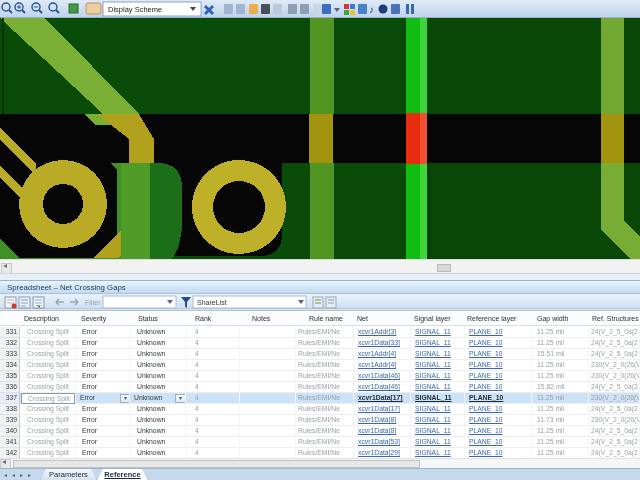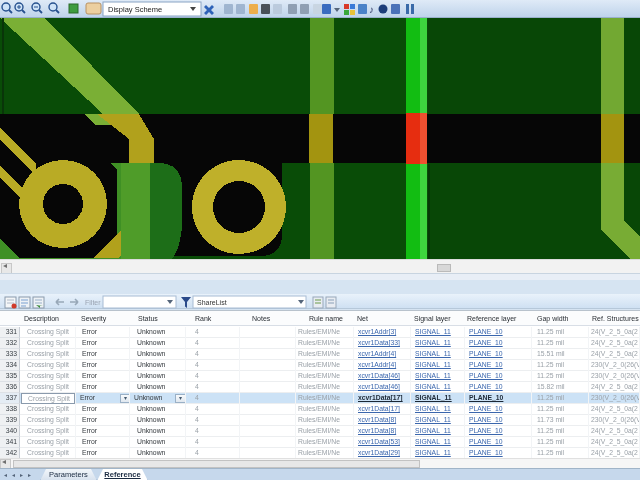--- a/index.html
+++ b/index.html
@@ -112,20 +112,21 @@
 <path d="M601,145 H624 V203 L662,241 H630 L601,212 Z" fill="#78ac34"></path>
 <rect x="428" y="146" width="2" height="95" fill="#063806"></rect>
 </svg>
 <div id="hs1">
 <div class="sbbtn" style="left:1px;top:3px">
         <span class="arr">◂</span>
       </div>
 <div style="position:absolute;left:437px;top:4px;width:14px;height:8px;background:#d8d8d8;border:1px solid #bababa"></div>
 </div>
 <div id="gap1"></div>
+<div id="ptitle">Spreadsheet – Net Crossing Gaps</div>
 <svg id="ptool" width="640" height="15" viewBox="0 0 640 15" font-family="Liberation Sans, sans-serif">
 <defs>
         <linearGradient id="ptbg" x1="0" y1="0" x2="0" y2="1">
           <stop offset="0" stop-color="#e9f2fb"></stop>
           <stop offset="1" stop-color="#cddff2"></stop>
         </linearGradient>
       </defs>
       <rect width="640" height="15" fill="url(#ptbg)"></rect>
 <rect y="14" width="640" height="1" fill="#b6c8da"></rect>
 <rect x="5" y="3" width="11" height="11" fill="#f4f6f8" stroke="#8a9aac"></rect>

